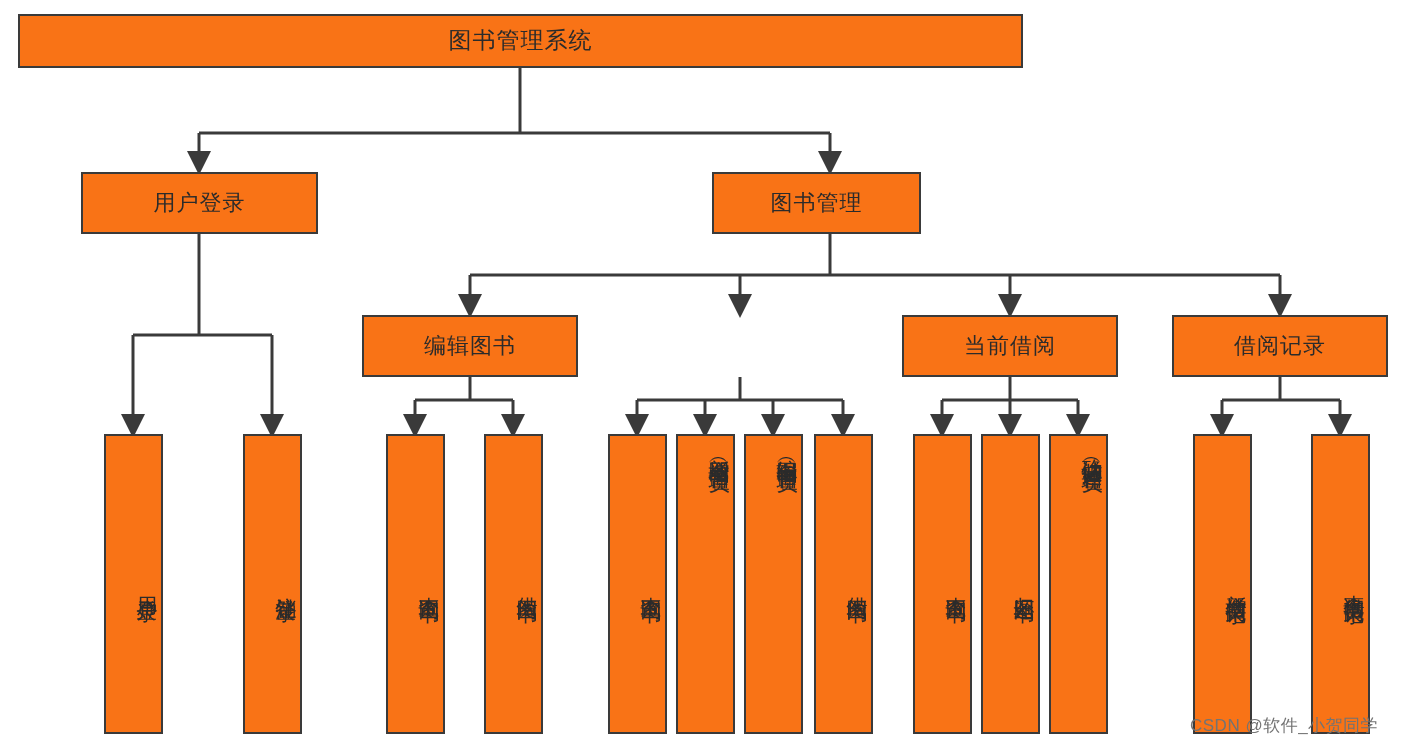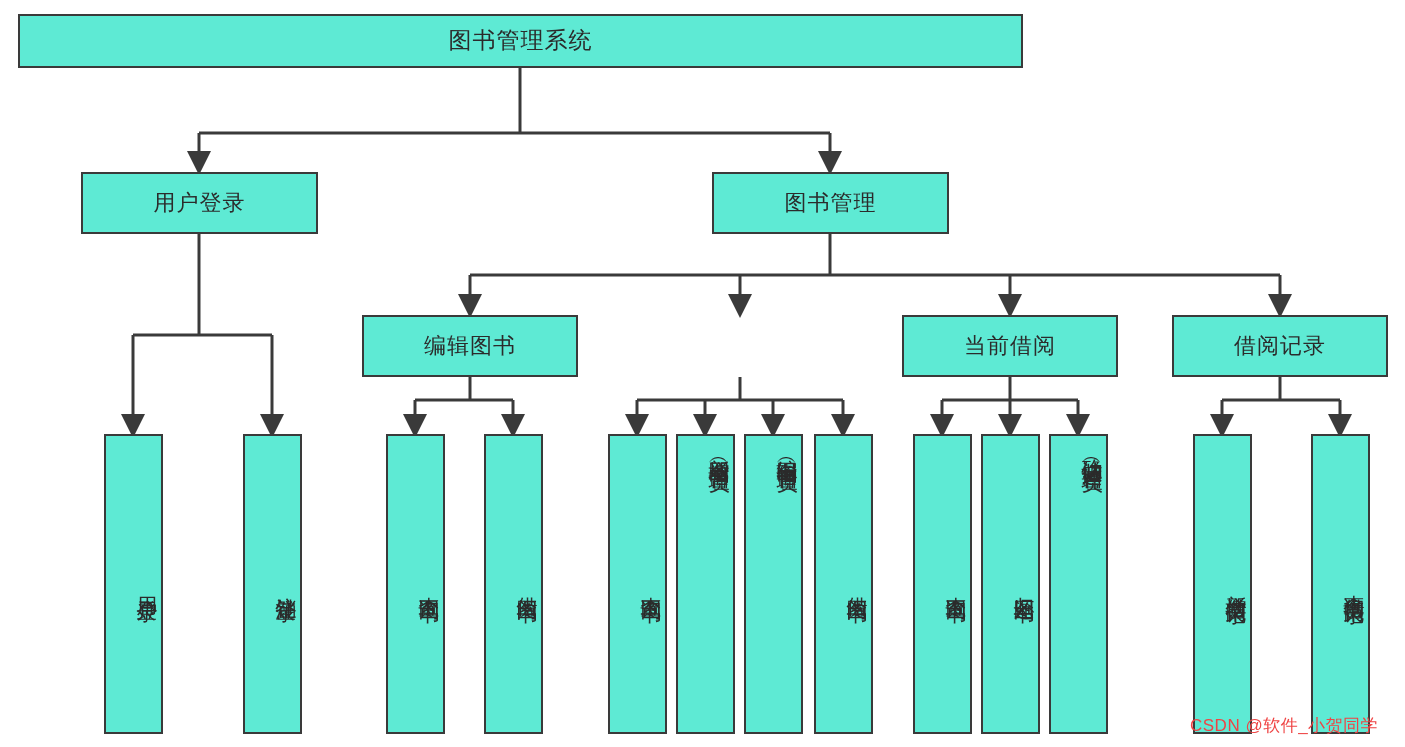--- a/index.html
+++ b/index.html
@@ -22,21 +22,21 @@
     left: 0;
     top: 0;
     width: 1405px;
     height: 747px;
     pointer-events: none;
   }
   .node {
     position: absolute;
     box-sizing: border-box;
     border: 2px solid #3a3a3a;
-    background: #5eead4;
+    background: #f97316;
     display: flex;
     align-items: center;
     justify-content: center;
     color: #2b2b2b;
   }
   .node .label {
     font-size: 22px;
     line-height: 1.1;
     letter-spacing: 1px;
     white-space: nowrap;
@@ -58,21 +58,21 @@
   }
   .node.leaf.center-v {
     align-items: center;
     padding-top: 0;
   }
   .watermark {
     position: absolute;
     left: 1190px;
     top: 714px;
     font-size: 17px;
-    color: #ef4444;
+    color: #737373;
     letter-spacing: 0.5px;
     white-space: nowrap;
     font-family: "Liberation Sans", "DejaVu Sans", sans-serif;
   }
 </style>
 </head>
 <body>
 
 <div id="canvas">
 
@@ -126,21 +126,21 @@
     </g>
   </svg>
 
   <div class="node root" style="left:18px; top:14px; width:1005px; height:54px;">
     <span class="label">图书管理系统</span>
   </div>
 
   <div class="node" style="left:81px; top:172px; width:237px; height:62px;">
     <span class="label">用户登录</span>
   </div>
-  <div class="node" style="left:712px; top:172px; width:237px; height:62px;">
+  <div class="node" style="left:712px; top:172px; width:209px; height:62px;">
     <span class="label">图书管理</span>
   </div>
 
   <div class="node" style="left:362px; top:315px; width:216px; height:62px;">
     <span class="label">编辑图书</span>
   </div>
   <div class="node" style="left:902px; top:315px; width:216px; height:62px;">
     <span class="label">当前借阅</span>
   </div>
   <div class="node" style="left:1172px; top:315px; width:216px; height:62px;">

